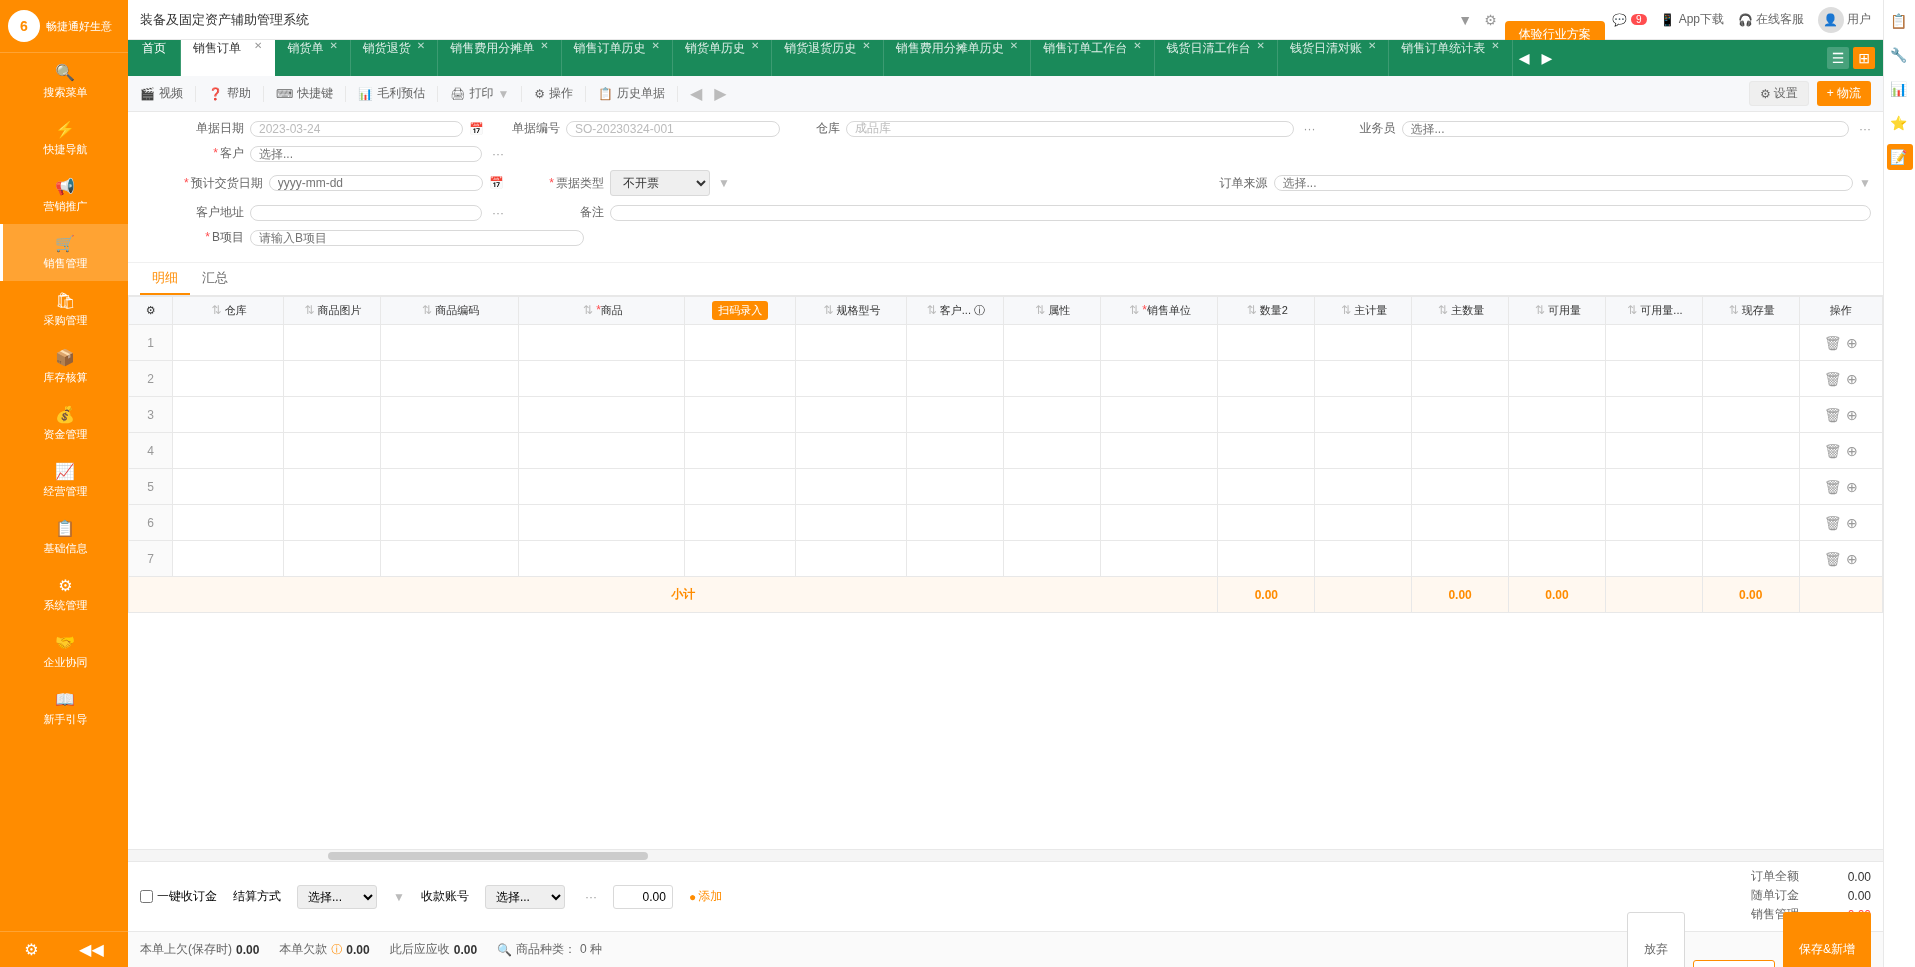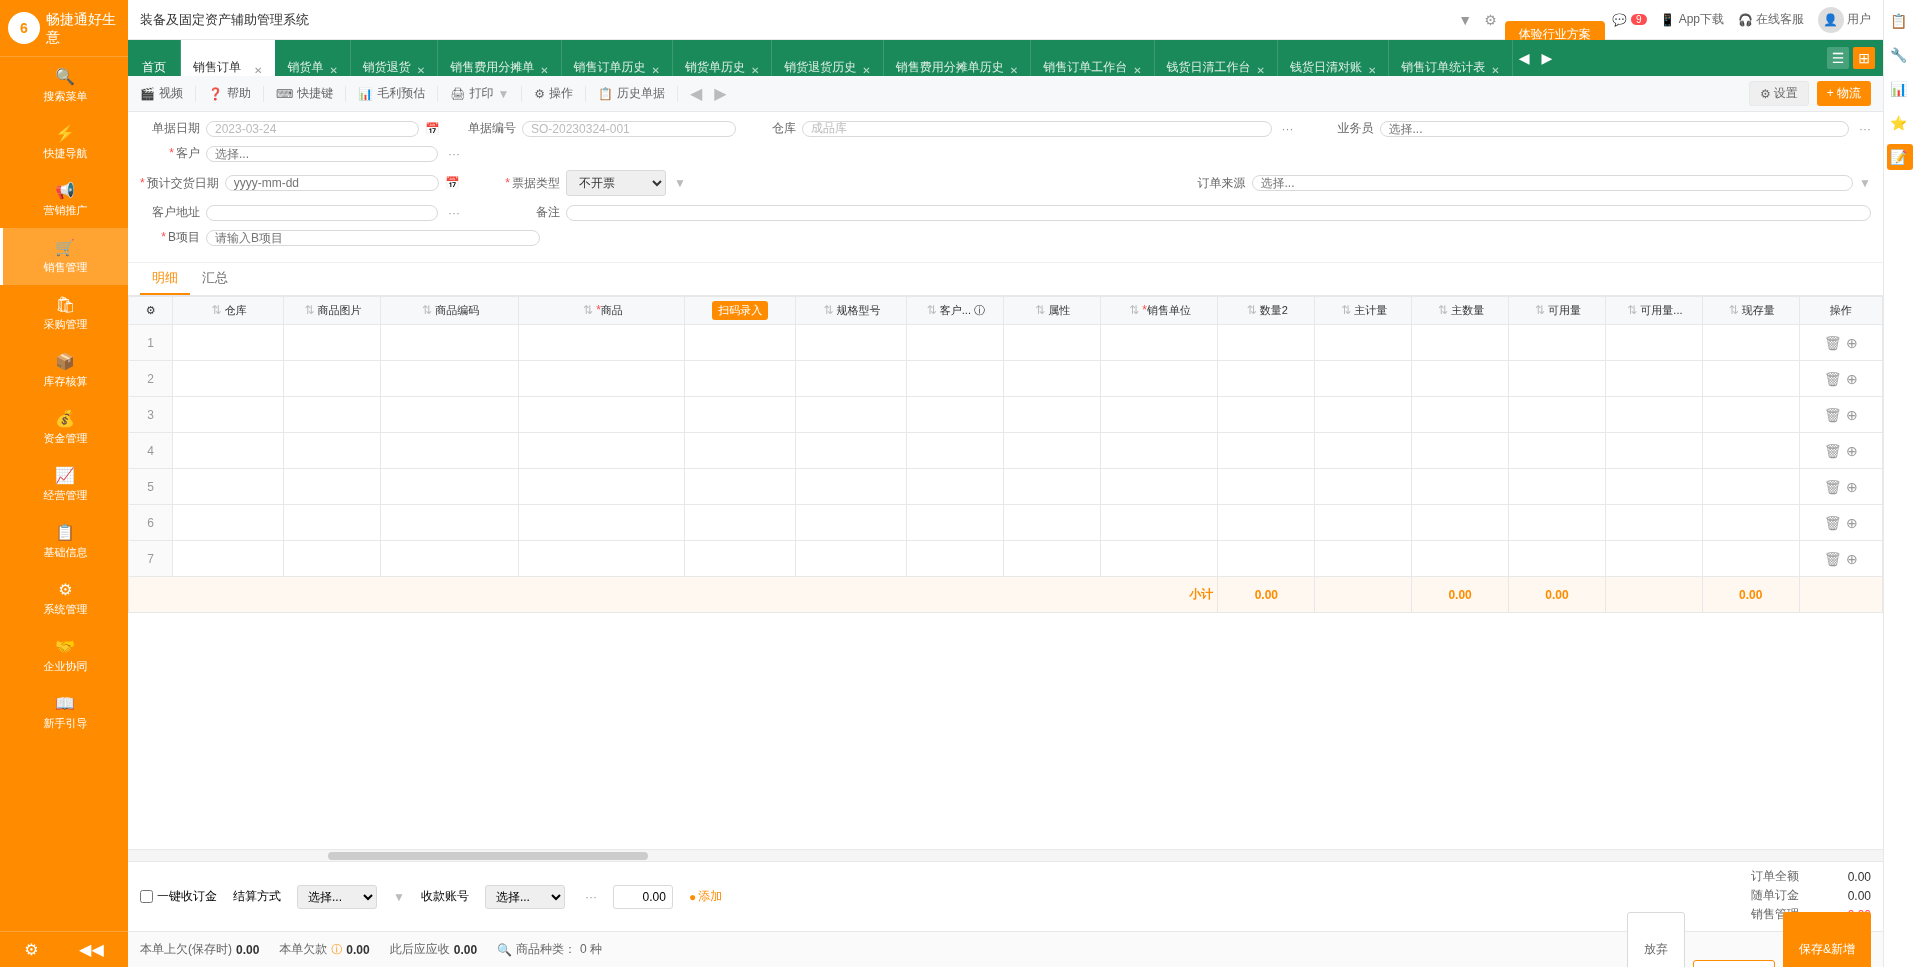--- a/index.html
+++ b/index.html
@@ -2,21 +2,21 @@
 <html><head>
   <meta charset="utf-8">
   <style>
     * { box-sizing: border-box; margin: 0; padding: 0; font-family: 'Microsoft YaHei', Arial, sans-serif; font-size: 12px; }
     body { display: flex; height: 967px; overflow: hidden; background: #f0f2f5; }
 
     
     .sidebar { width: 128px; background: #ff8c00; display: flex; flex-direction: column; align-items: center; padding-top: 0; flex-shrink: 0; }
     .sidebar-logo { width: 100%; background: #ff8c00; padding: 10px 8px; display: flex; align-items: center; gap: 6px; border-bottom: 1px solid rgba(255,255,255,0.2); }
     .logo-icon { width: 32px; height: 32px; background: white; border-radius: 50%; display: flex; align-items: center; justify-content: center; color: #ff8c00; font-weight: bold; font-size: 14px; flex-shrink: 0; }
-    .logo-text { color: white; font-size: 14px; line-height: 1.3; }
+    .logo-text { color: white; font-size: 11px; line-height: 1.3; }
     .sidebar-nav { width: 100%; flex: 1; display: flex; flex-direction: column; }
     .nav-item { width: 100%; display: flex; flex-direction: column; align-items: center; padding: 10px 4px; cursor: pointer; color: white; gap: 3px; border-left: 3px solid transparent; }
     .nav-item.active { background: rgba(255,255,255,0.2); border-left: 3px solid white; }
     .nav-icon { font-size: 16px; }
     .nav-label { font-size: 11px; color: white; text-align: center; }
     .sidebar-bottom { width: 100%; display: flex; justify-content: space-around; padding: 8px 4px; border-top: 1px solid rgba(255,255,255,0.2); }
     .sidebar-bottom-btn { color: white; font-size: 16px; cursor: pointer; }
 
     
     .main { flex: 1; display: flex; flex-direction: column; overflow: hidden; }
@@ -25,21 +25,21 @@
     .topbar { height: 40px; background: #fff; display: flex; align-items: center; padding: 0 12px; border-bottom: 1px solid #e8e8e8; gap: 8px; }
     .topbar-title { font-size: 13px; color: #333; flex: 1; }
     .topbar-btn-orange { background: #ff8c00; color: white; border: none; padding: 5px 14px; border-radius: 4px; cursor: pointer; font-size: 12px; margin-top: 29px; }
     .topbar-icons { display: flex; align-items: center; gap: 14px; margin-left: auto; }
     .topbar-icon-item { display: flex; align-items: center; gap: 3px; color: #666; cursor: pointer; font-size: 12px; }
     .badge { background: #ff4d4f; color: white; border-radius: 8px; padding: 0 4px; font-size: 10px; min-width: 16px; text-align: center; }
     .user-avatar { width: 26px; height: 26px; background: #ddd; border-radius: 50%; display: flex; align-items: center; justify-content: center; color: #999; }
 
     
     .tabbar { height: 36px; background: #1a8a5a; display: flex; align-items: center; overflow: hidden; position: relative; }
-    .tab { display: flex; align-items: flex-end; padding: 0 12px; height: 36px; cursor: pointer; white-space: nowrap; color: rgba(255,255,255,0.85); border-right: 1px solid rgba(255,255,255,0.15); font-size: 12px; gap: 4px; flex-shrink: 0; }
+    .tab { display: flex; align-items: flex-start; padding: 0 12px; height: 36px; cursor: pointer; white-space: nowrap; color: rgba(255,255,255,0.85); border-right: 1px solid rgba(255,255,255,0.15); font-size: 12px; gap: 4px; flex-shrink: 0; }
     .tab.active { background: white; color: #333; gap: 11px; }
     .tab-close { font-size: 10px; color: rgba(255,255,255,0.7); margin-left: 2px; }
     .tab.active .tab-close { color: #999; }
     .tab-home { background: #1a8a5a; color: white; padding: 0 14px; }
     .tabbar-nav { display: flex; align-items: center; padding: 0 6px; color: white; cursor: pointer; font-size: 14px; }
     .tabbar-more { margin-left: auto; display: flex; align-items: center; gap: 4px; padding: 0 8px; }
     .tabbar-more-btn { color: white; cursor: pointer; font-size: 14px; background: rgba(255,255,255,0.2); border: none; width: 22px; height: 22px; border-radius: 2px; display: flex; align-items: center; justify-content: center; }
 
     
     .content { flex: 1; display: flex; flex-direction: column; overflow: hidden; background: white; }
@@ -48,21 +48,21 @@
     .toolbar { height: 36px; background: #f7f8fa; border-bottom: 1px solid #e8e8e8; display: flex; align-items: center; padding: 0 12px; gap: 12px; }
     .toolbar-item { display: flex; align-items: center; gap: 4px; color: #666; cursor: pointer; font-size: 12px; }
     .toolbar-sep { width: 1px; height: 16px; background: #e8e8e8; }
     .toolbar-right { margin-left: auto; display: flex; gap: 8px; }
     .btn-settings { border: 1px solid #e8e8e8; padding: 3px 10px; border-radius: 3px; cursor: pointer; color: #666; display: flex; align-items: center; gap: 3px; }
     .btn-addrow { background: #ff8c00; color: white; border: none; padding: 3px 10px; border-radius: 3px; cursor: pointer; display: flex; align-items: center; gap: 3px; }
 
     
     .form-area { padding: 8px 12px; background: white; border-bottom: 1px solid #f0f0f0; }
     .form-row { display: flex; align-items: center; margin-bottom: 8px; gap: 0; }
-    .form-field { display: flex; align-items: center; gap: 6px; flex: 1; }
+    .form-field { display: flex; align-items: center; gap: 6px; flex: 1; margin-left: 44px; }
     .form-label { color: #666; white-space: nowrap; min-width: 60px; text-align: right; }
     .form-label.required::before { content: '*'; color: #ff4d4f; margin-right: 2px; }
     .form-input { border: 1px solid #d9d9d9; border-radius: 13px; padding: 3px 8px; color: #bbb; flex: 1; min-width: 80px; height: 16px; font-size: 12px; }
     .form-dots { color: #999; margin-left: 4px; cursor: pointer; }
     .form-select { border: 1px solid #d9d9d9; border-radius: 3px; padding: 3px 8px; height: 26px; font-size: 12px; color: #333; min-width: 100px; }
     .date-icon { color: #999; cursor: pointer; }
 
     
     .sub-tabs { display: flex; align-items: center; padding: 0 12px; border-bottom: 1px solid #e8e8e8; background: white; }
     .sub-tab { padding: 6px 12px; cursor: pointer; color: #666; border-bottom: 2px solid transparent; font-size: 13px; }
@@ -578,21 +578,21 @@
       <td></td>
       <td></td>
       <td>
         <div class="row-actions">
           <button class="row-action-btn">🗑</button>
           <button class="row-action-btn">⊕</button>
         </div>
       </td>
     </tr>
             <tr class="subtotal-row">
-    <td colspan="10" style="text-align:right;padding-left:24px;color:#ff8c00;font-weight:bold;">小计</td>
+    <td colspan="10" style="text-align:center;padding-left:24px;color:#ff8c00;font-weight:bold;">小计</td>
     <td class="total-val">0.00</td>
     <td></td>
     <td class="total-val">0.00</td>
     <td class="total-val">0.00</td>
     <td></td>
     <td class="total-val">0.00</td>
     <td></td>
   </tr>
           </tbody>
       </table>

